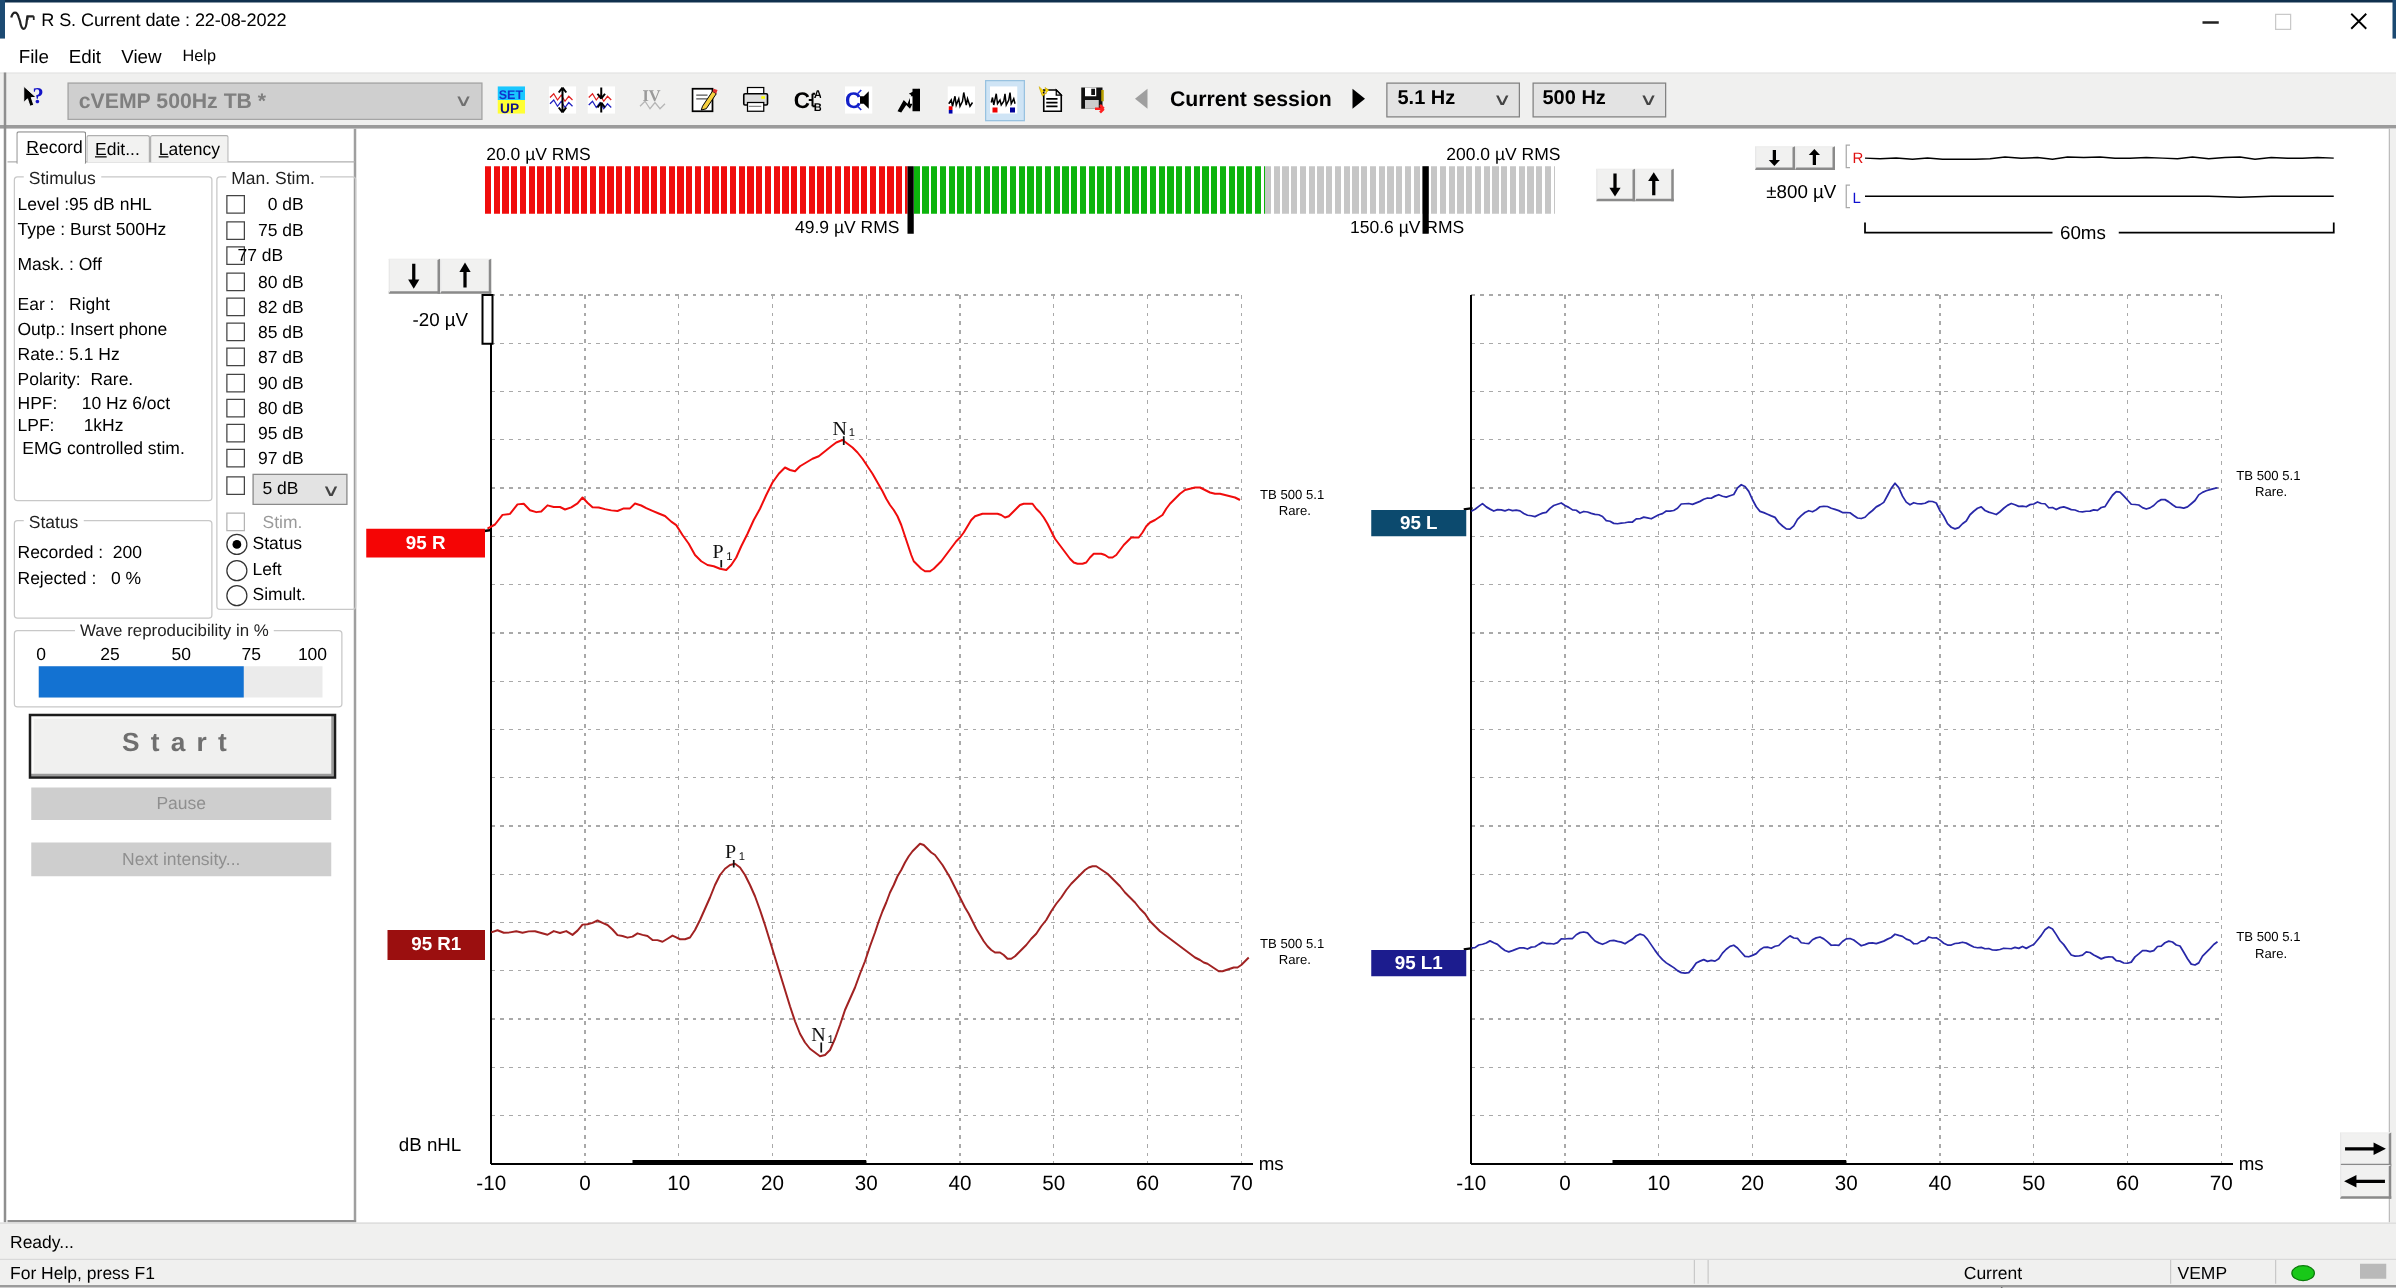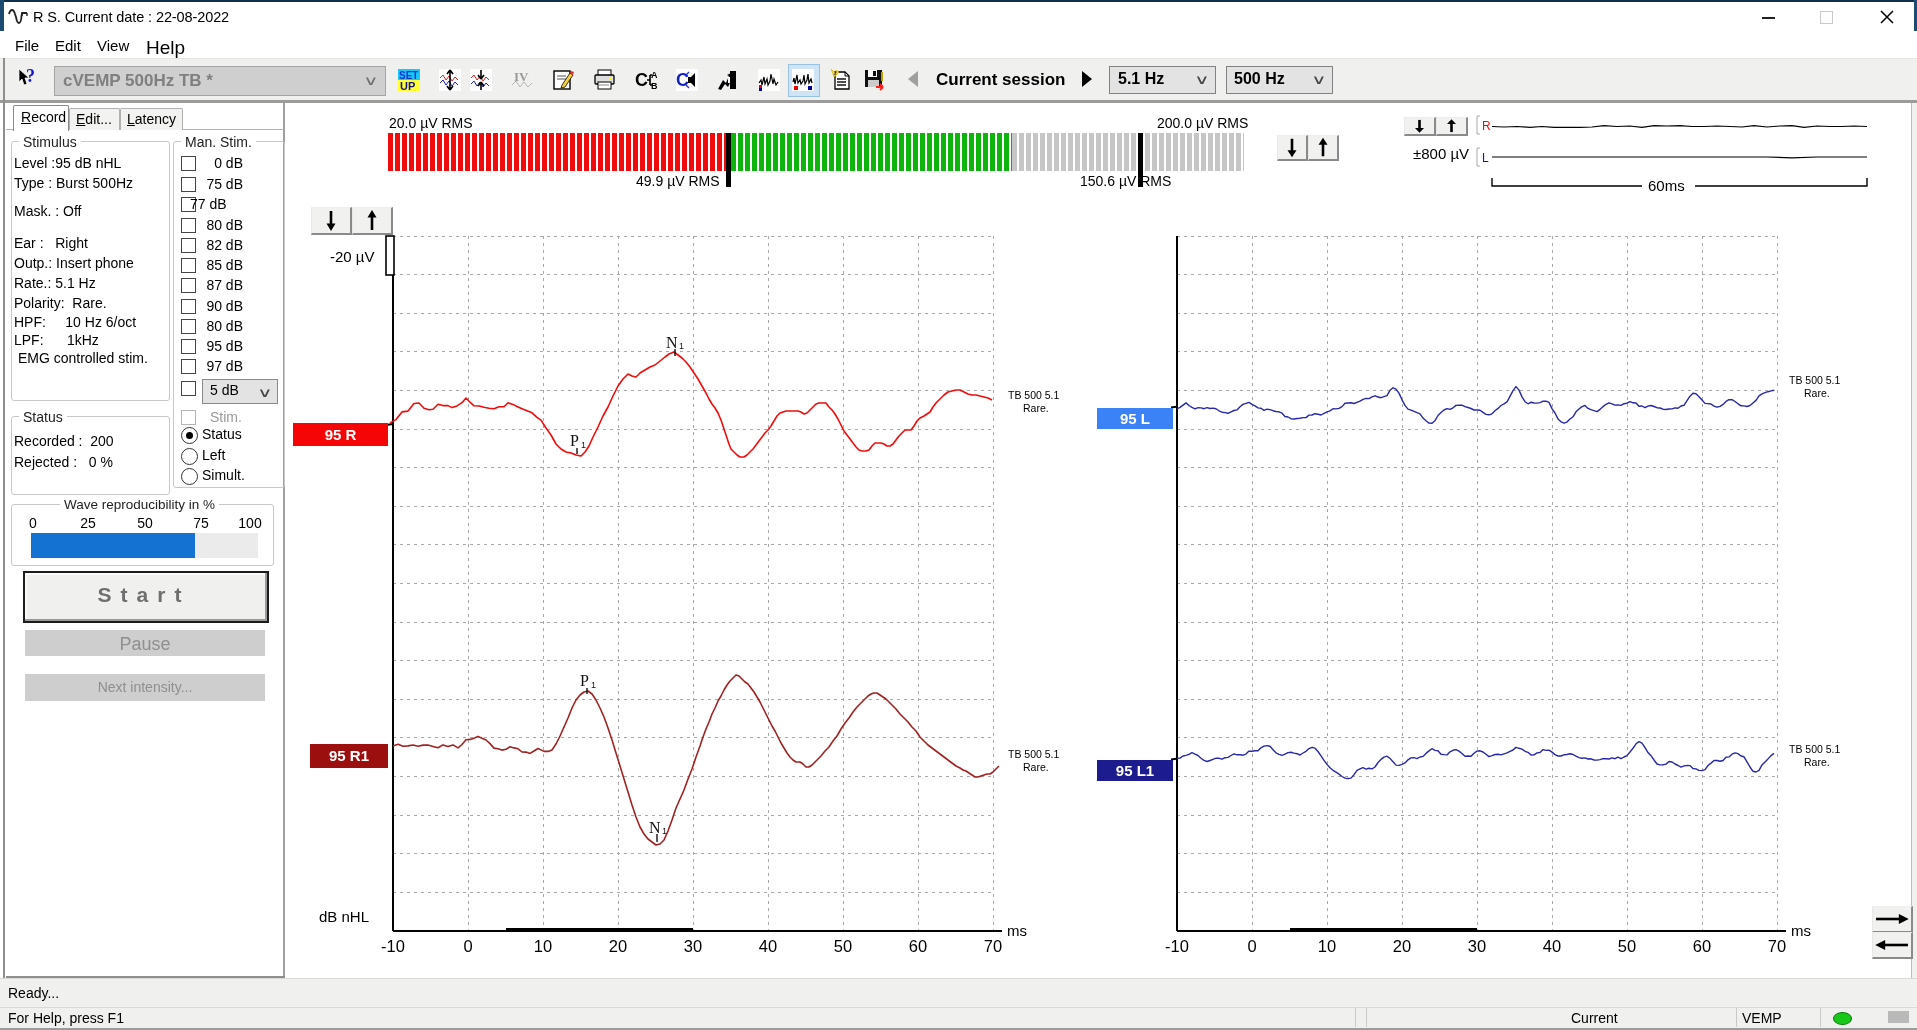--- a/index.html
+++ b/index.html
@@ -34,21 +34,21 @@
 <div class="abs" style="left:1762px;top:17px;width:13px;height:2px;background:#222;"></div>
 <div class="abs" style="left:1820px;top:11px;width:11px;height:11px;border:1.5px solid #c9c9c9;"></div>
 <svg class="abs" style="left:1880px;top:10px;" width="14" height="14" viewBox="0 0 14 14">
 <path d="M1 1 L13 13 M13 1 L1 13" stroke="#000" stroke-width="1.5"></path>
     </svg>
 
 <div class="abs" style="left:0;top:31px;width:1917px;height:27px;background:#fff;"></div>
 <div class="abs" style="left:15px;top:37px;font-size:15px;">File</div>
 <div class="abs" style="left:55px;top:37px;font-size:15px;">Edit</div>
 <div class="abs" style="left:97px;top:37px;font-size:15px;">View</div>
-<div class="abs" style="left:146px;top:37px;font-size:19px;">Help</div>
+<div class="abs" style="left:146px;top:37px;font-size:13px;">Help</div>
 
 <div class="abs" style="left:0;top:58px;width:1917px;height:43px;background:#f0f0ef;border-top:1px solid #e5e5e5;"></div>
 <div class="abs" style="left:0;top:100px;width:1917px;height:3px;background:#9b9b9b;"></div>
 <svg class="abs" style="left:17px;top:66px;" width="26" height="26" viewBox="0 0 26 26">
 <polygon points="2,3 2,16 5,13 7,19 10,18 8,12 12,12" fill="#000" stroke="#fff" stroke-width="0.7"></polygon>
 <text x="9" y="16" font-size="18" font-weight="bold" fill="#1414c8" font-family="Liberation Serif">?</text>
 </svg>
 <div class="abs" style="left:54px;top:66px;width:330px;height:28px;background:#cfcfcf;border:1px solid #a5a5a5;"></div>
 <div class="abs" style="left:63px;top:71px;font-size:17px;font-weight:bold;color:#7f7f7f;">cVEMP 500Hz TB *</div>
 <div class="chev" style="left:366px;top:73px;color:#707070;">∨</div>
@@ -232,21 +232,21 @@
 <div class="abs" style="left:125px;top:515px;width:40px;text-align:center;font-size:14px;">50</div>
 <div class="abs" style="left:181px;top:515px;width:40px;text-align:center;font-size:14px;">75</div>
 <div class="abs" style="left:230px;top:515px;width:40px;text-align:center;font-size:14px;">100</div>
 
 <div class="abs" style="left:31px;top:533px;width:227px;height:25px;background:#ebebeb;"></div>
 <div class="abs" style="left:31px;top:533px;width:164px;height:25px;background:#1372d2;"></div>
 
 <div class="abs" style="left:23px;top:571px;width:242px;height:48px;background:#f0f0ef;border:2px solid #1c1c1c;box-shadow:inset -2px -2px 0 #9a9a9a,inset 2px 2px 0 #fbfbfb;"></div>
 <div class="abs" style="left:23px;top:583px;width:242px;text-align:center;font-size:21px;font-weight:bold;color:#6f6f6f;letter-spacing:9px;">Start</div>
 <div class="abs" style="left:25px;top:630px;width:240px;height:26px;background:#cecece;"></div>
-<div class="abs" style="left:25px;top:634px;width:240px;text-align:center;font-size:18px;color:#8f8f8f;">Pause</div>
+<div class="abs" style="left:25px;top:634px;width:240px;text-align:center;font-size:14px;color:#8f8f8f;">Pause</div>
 <div class="abs" style="left:25px;top:674px;width:240px;height:27px;background:#cecece;"></div>
 <div class="abs" style="left:25px;top:679px;width:240px;text-align:center;font-size:14px;color:#8f8f8f;">Next intensity...</div>
 
 <div class="abs" style="left:389px;top:115px;font-size:14px;">20.0 µV RMS</div>
 <div class="abs" style="left:1157px;top:115px;font-size:14px;">200.0 µV RMS</div>
 <div class="abs" style="left:388px;top:133px;width:338px;height:38px;background:repeating-linear-gradient(90deg,#f00c0c 0,#f00c0c 5px,#fff 5px,#fff 7px);"></div>
 <div class="abs" style="left:731px;top:133px;width:281px;height:38px;background:repeating-linear-gradient(90deg,#0cb40c 0,#0cb40c 5px,#fff 5px,#fff 7px);"></div>
 <div class="abs" style="left:1012px;top:133px;width:232px;height:38px;background:repeating-linear-gradient(90deg,#c6c6c6 0,#c6c6c6 5px,#fff 5px,#fff 7px);"></div>
 <div class="abs" style="left:726px;top:133px;width:5px;height:54px;background:#000;"></div>
 <div class="abs" style="left:1138px;top:133px;width:5px;height:54px;background:#000;"></div>
@@ -407,21 +407,21 @@
 <text x="1791" y="936" class="axl2">ms</text>
 <line x1="1171" y1="407.5" x2="1178" y2="406.5" stroke="#000" stroke-width="2"></line>
 <line x1="1171" y1="759.5" x2="1178" y2="758.5" stroke="#000" stroke-width="2"></line>
 <polyline points="1177.0,409.0 1180.0,407.4 1183.0,405.1 1186.0,402.9 1189.0,405.5 1192.0,407.3 1195.0,408.8 1198.0,407.7 1201.0,407.9 1204.0,408.7 1207.0,407.6 1210.0,408.5 1213.0,408.1 1216.0,408.7 1219.0,410.8 1222.0,412.2 1225.0,412.6 1228.0,413.3 1231.0,411.8 1234.0,410.5 1237.0,409.9 1240.0,406.7 1243.0,404.4 1246.0,403.4 1249.0,402.4 1252.0,404.4 1255.0,405.9 1258.0,407.9 1261.0,408.2 1264.0,410.4 1267.0,409.2 1270.0,409.6 1273.0,410.7 1276.0,411.5 1279.0,411.8 1282.0,413.2 1285.0,416.5 1288.0,417.0 1291.0,418.7 1294.0,419.0 1297.0,418.5 1300.0,418.2 1303.0,417.6 1306.0,417.6 1309.0,415.1 1312.0,415.0 1315.0,413.7 1318.0,414.3 1321.0,415.0 1324.0,413.4 1327.0,411.8 1330.0,410.9 1333.0,408.8 1336.0,408.9 1339.0,408.4 1342.0,406.6 1345.0,403.2 1348.0,403.0 1351.0,402.8 1354.0,403.5 1357.0,402.3 1360.0,401.1 1363.0,399.4 1366.0,398.4 1369.0,398.6 1372.0,396.9 1375.0,395.8 1378.0,397.0 1381.0,397.7 1384.0,396.6 1387.0,395.6 1390.0,390.3 1393.0,387.8 1396.0,389.2 1399.0,393.1 1402.0,399.8 1405.0,405.4 1408.0,409.1 1411.0,410.1 1414.0,411.4 1417.0,412.7 1420.0,413.9 1423.0,418.1 1426.0,420.8 1429.0,423.1 1432.0,423.3 1435.0,420.7 1438.0,415.5 1441.0,412.5 1444.0,410.0 1447.0,408.6 1450.0,409.4 1453.0,407.8 1456.0,405.4 1459.0,405.1 1462.0,405.2 1465.0,406.6 1468.0,407.5 1471.0,408.5 1474.0,410.0 1477.0,410.0 1480.0,410.2 1483.0,412.4 1486.0,414.4 1489.0,414.8 1492.0,413.8 1495.0,410.8 1498.0,408.4 1501.0,405.5 1504.0,403.9 1507.0,401.9 1510.0,396.4 1513.0,390.7 1516.0,386.6 1519.0,390.1 1522.0,396.9 1525.0,401.7 1528.0,403.8 1531.0,402.2 1534.0,403.0 1537.0,403.1 1540.0,402.6 1543.0,401.1 1546.0,401.2 1549.0,402.4 1552.0,408.6 1555.0,413.0 1558.0,418.9 1561.0,421.8 1564.0,423.1 1567.0,422.1 1570.0,419.0 1573.0,416.8 1576.0,411.8 1579.0,409.0 1582.0,406.6 1585.0,405.5 1588.0,408.4 1591.0,409.7 1594.0,410.6 1597.0,411.6 1600.0,409.4 1603.0,406.6 1606.0,404.3 1609.0,402.8 1612.0,403.8 1615.0,405.1 1618.0,404.9 1621.0,405.4 1624.0,403.7 1627.0,403.2 1630.0,401.6 1633.0,402.8 1636.0,403.0 1639.0,406.2 1642.0,406.0 1645.0,407.6 1648.0,406.1 1651.0,405.5 1654.0,406.5 1657.0,407.7 1660.0,408.0 1663.0,409.2 1666.0,409.5 1669.0,409.0 1672.0,408.9 1675.0,407.9 1678.0,408.3 1681.0,406.0 1684.0,405.3 1687.0,400.6 1690.0,396.2 1693.0,393.3 1696.0,393.7 1699.0,396.7 1702.0,400.0 1705.0,403.4 1708.0,403.6 1711.0,404.0 1714.0,406.1 1717.0,407.2 1720.0,406.3 1723.0,404.4 1726.0,401.4 1729.0,399.7 1732.0,399.7 1735.0,401.5 1738.0,403.8 1741.0,405.8 1744.0,405.9 1747.0,406.5 1750.0,405.5 1753.0,403.0 1756.0,400.4 1759.0,395.9 1762.0,393.9 1765.0,392.6 1768.0,391.7 1771.0,390.9 1774.0,390.2" fill="none" stroke="#2828a8" stroke-width="1.4" stroke-linejoin="round"></polyline>
 <polyline points="1177.0,758.3 1180.0,758.1 1183.0,756.0 1186.0,755.4 1189.0,754.4 1192.0,752.7 1195.0,754.2 1198.0,755.5 1201.0,758.2 1204.0,760.4 1207.0,761.5 1210.0,760.5 1213.0,759.3 1216.0,758.2 1219.0,758.3 1222.0,759.2 1225.0,757.7 1228.0,757.4 1231.0,755.5 1234.0,753.9 1237.0,754.8 1240.0,754.8 1243.0,755.2 1246.0,754.1 1249.0,751.1 1252.0,751.2 1255.0,750.8 1258.0,750.8 1261.0,747.8 1264.0,746.1 1267.0,745.6 1270.0,746.3 1273.0,749.7 1276.0,752.8 1279.0,754.3 1282.0,755.4 1285.0,754.2 1288.0,752.6 1291.0,752.3 1294.0,753.1 1297.0,753.7 1300.0,755.0 1303.0,753.0 1306.0,751.3 1309.0,748.6 1312.0,747.3 1315.0,748.2 1318.0,751.5 1321.0,755.9 1324.0,760.3 1327.0,764.4 1330.0,767.7 1333.0,770.3 1336.0,772.2 1339.0,774.1 1342.0,776.5 1345.0,778.1 1348.0,778.5 1351.0,778.1 1354.0,774.7 1357.0,770.4 1360.0,768.9 1363.0,767.7 1366.0,769.1 1369.0,768.3 1372.0,768.9 1375.0,767.0 1378.0,762.5 1381.0,759.4 1384.0,757.1 1387.0,756.2 1390.0,758.4 1393.0,761.8 1396.0,765.1 1399.0,765.4 1402.0,764.3 1405.0,762.9 1408.0,759.8 1411.0,757.9 1414.0,757.7 1417.0,758.6 1420.0,757.0 1423.0,756.4 1426.0,753.4 1429.0,750.9 1432.0,748.7 1435.0,750.4 1438.0,750.7 1441.0,754.2 1444.0,754.6 1447.0,754.9 1450.0,751.8 1453.0,750.3 1456.0,749.6 1459.0,751.1 1462.0,753.5 1465.0,756.2 1468.0,756.0 1471.0,756.3 1474.0,753.2 1477.0,751.1 1480.0,750.8 1483.0,752.0 1486.0,754.3 1489.0,756.6 1492.0,755.7 1495.0,754.5 1498.0,754.3 1501.0,754.9 1504.0,753.9 1507.0,752.9 1510.0,751.3 1513.0,750.0 1516.0,747.4 1519.0,748.3 1522.0,749.1 1525.0,751.3 1528.0,752.3 1531.0,755.0 1534.0,754.9 1537.0,752.9 1540.0,752.5 1543.0,749.6 1546.0,750.4 1549.0,750.2 1552.0,752.1 1555.0,754.6 1558.0,756.0 1561.0,756.0 1564.0,754.8 1567.0,754.5 1570.0,753.8 1573.0,754.5 1576.0,756.1 1579.0,757.6 1582.0,758.2 1585.0,757.9 1588.0,759.0 1591.0,758.8 1594.0,760.0 1597.0,760.1 1600.0,759.6 1603.0,758.6 1606.0,758.8 1609.0,759.0 1612.0,757.9 1615.0,758.7 1618.0,757.2 1621.0,758.7 1624.0,757.0 1627.0,755.6 1630.0,752.0 1633.0,748.3 1636.0,743.8 1639.0,741.6 1642.0,743.2 1645.0,747.7 1648.0,752.6 1651.0,755.7 1654.0,760.0 1657.0,764.0 1660.0,764.9 1663.0,764.8 1666.0,764.1 1669.0,761.5 1672.0,762.0 1675.0,764.0 1678.0,765.5 1681.0,767.1 1684.0,765.9 1687.0,765.5 1690.0,765.6 1693.0,768.5 1696.0,768.9 1699.0,770.4 1702.0,770.6 1705.0,769.7 1708.0,765.5 1711.0,763.1 1714.0,760.5 1717.0,760.5 1720.0,761.3 1723.0,760.5 1726.0,757.2 1729.0,756.9 1732.0,754.2 1735.0,752.9 1738.0,753.6 1741.0,756.0 1744.0,756.8 1747.0,761.8 1750.0,767.0 1753.0,771.3 1756.0,772.0 1759.0,770.3 1762.0,764.9 1765.0,761.9 1768.0,758.9 1771.0,755.6 1774.0,753.4" fill="none" stroke="#2828a8" stroke-width="1.4" stroke-linejoin="round"></polyline>
 <text x="1789" y="384" class="wavtag">TB 500 5.1</text>
 <text x="1804" y="397" class="wavtag">Rare.</text>
 <text x="1789" y="753" class="wavtag">TB 500 5.1</text>
 <text x="1804" y="766" class="wavtag">Rare.</text>
 </svg>
-<div class="abs" style="left:1097px;top:408px;width:76px;height:21px;background:#3b82f6;color:#fff;font-size:15px;font-weight:bold;text-align:center;line-height:21px;">95 L</div>
+<div class="abs" style="left:1097px;top:408px;width:76px;height:21px;background:#0c4a6e;color:#fff;font-size:15px;font-weight:bold;text-align:center;line-height:21px;">95 L</div>
 <div class="abs" style="left:1097px;top:760px;width:76px;height:21px;background:#1c1c8e;color:#fff;font-size:15px;font-weight:bold;text-align:center;line-height:21px;">95 L1</div>
 <div class="btn3d" style="left:1872px;top:906px;width:38px;height:24px;">
       <svg width="38" height="24" viewBox="0 0 38 24" style="display:block">
         <line x1="3.04" y1="12.0" x2="28.5" y2="12.0" stroke="#000" stroke-width="2.6"></line>
         <polygon points="25.840000000000003,7.0 25.840000000000003,17.0 35.72,12.0" fill="#000"></polygon>
       </svg>
     </div>
 <div class="btn3d" style="left:1872px;top:932px;width:38px;height:24px;">
       <svg width="38" height="24" viewBox="0 0 38 24" style="display:block">
         <line x1="34.96" y1="12.0" x2="9.5" y2="12.0" stroke="#000" stroke-width="2.6"></line>

